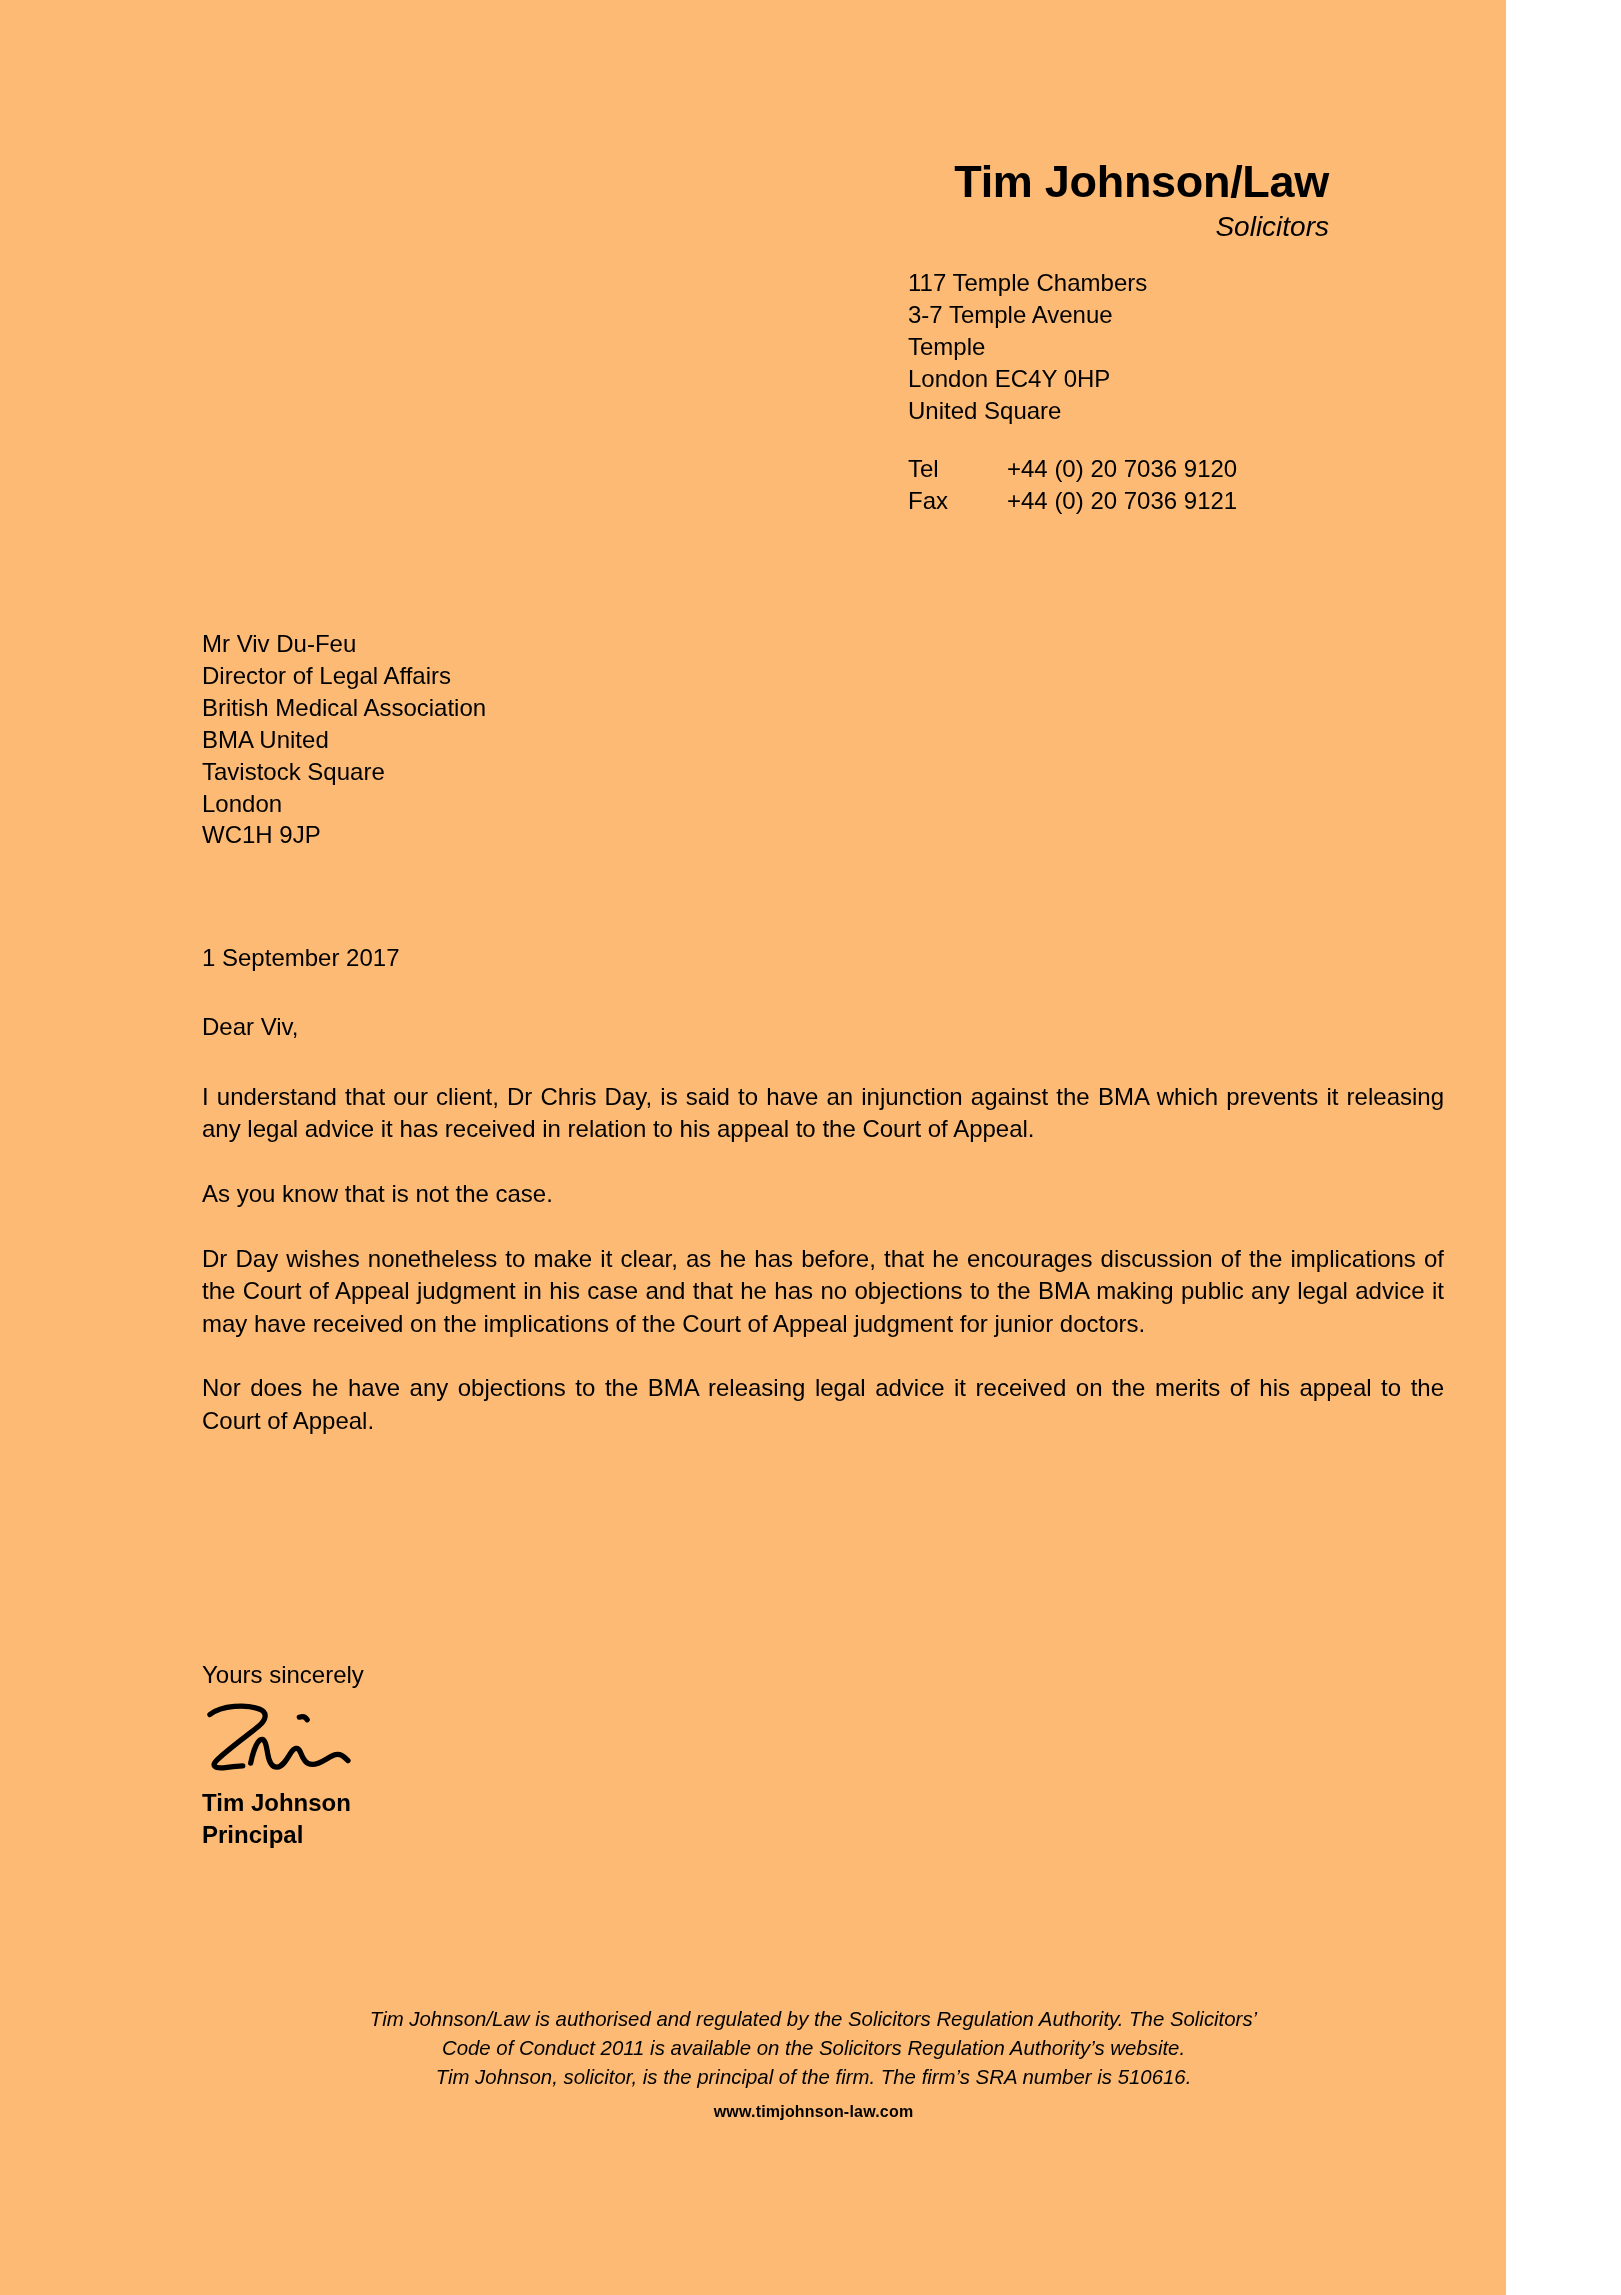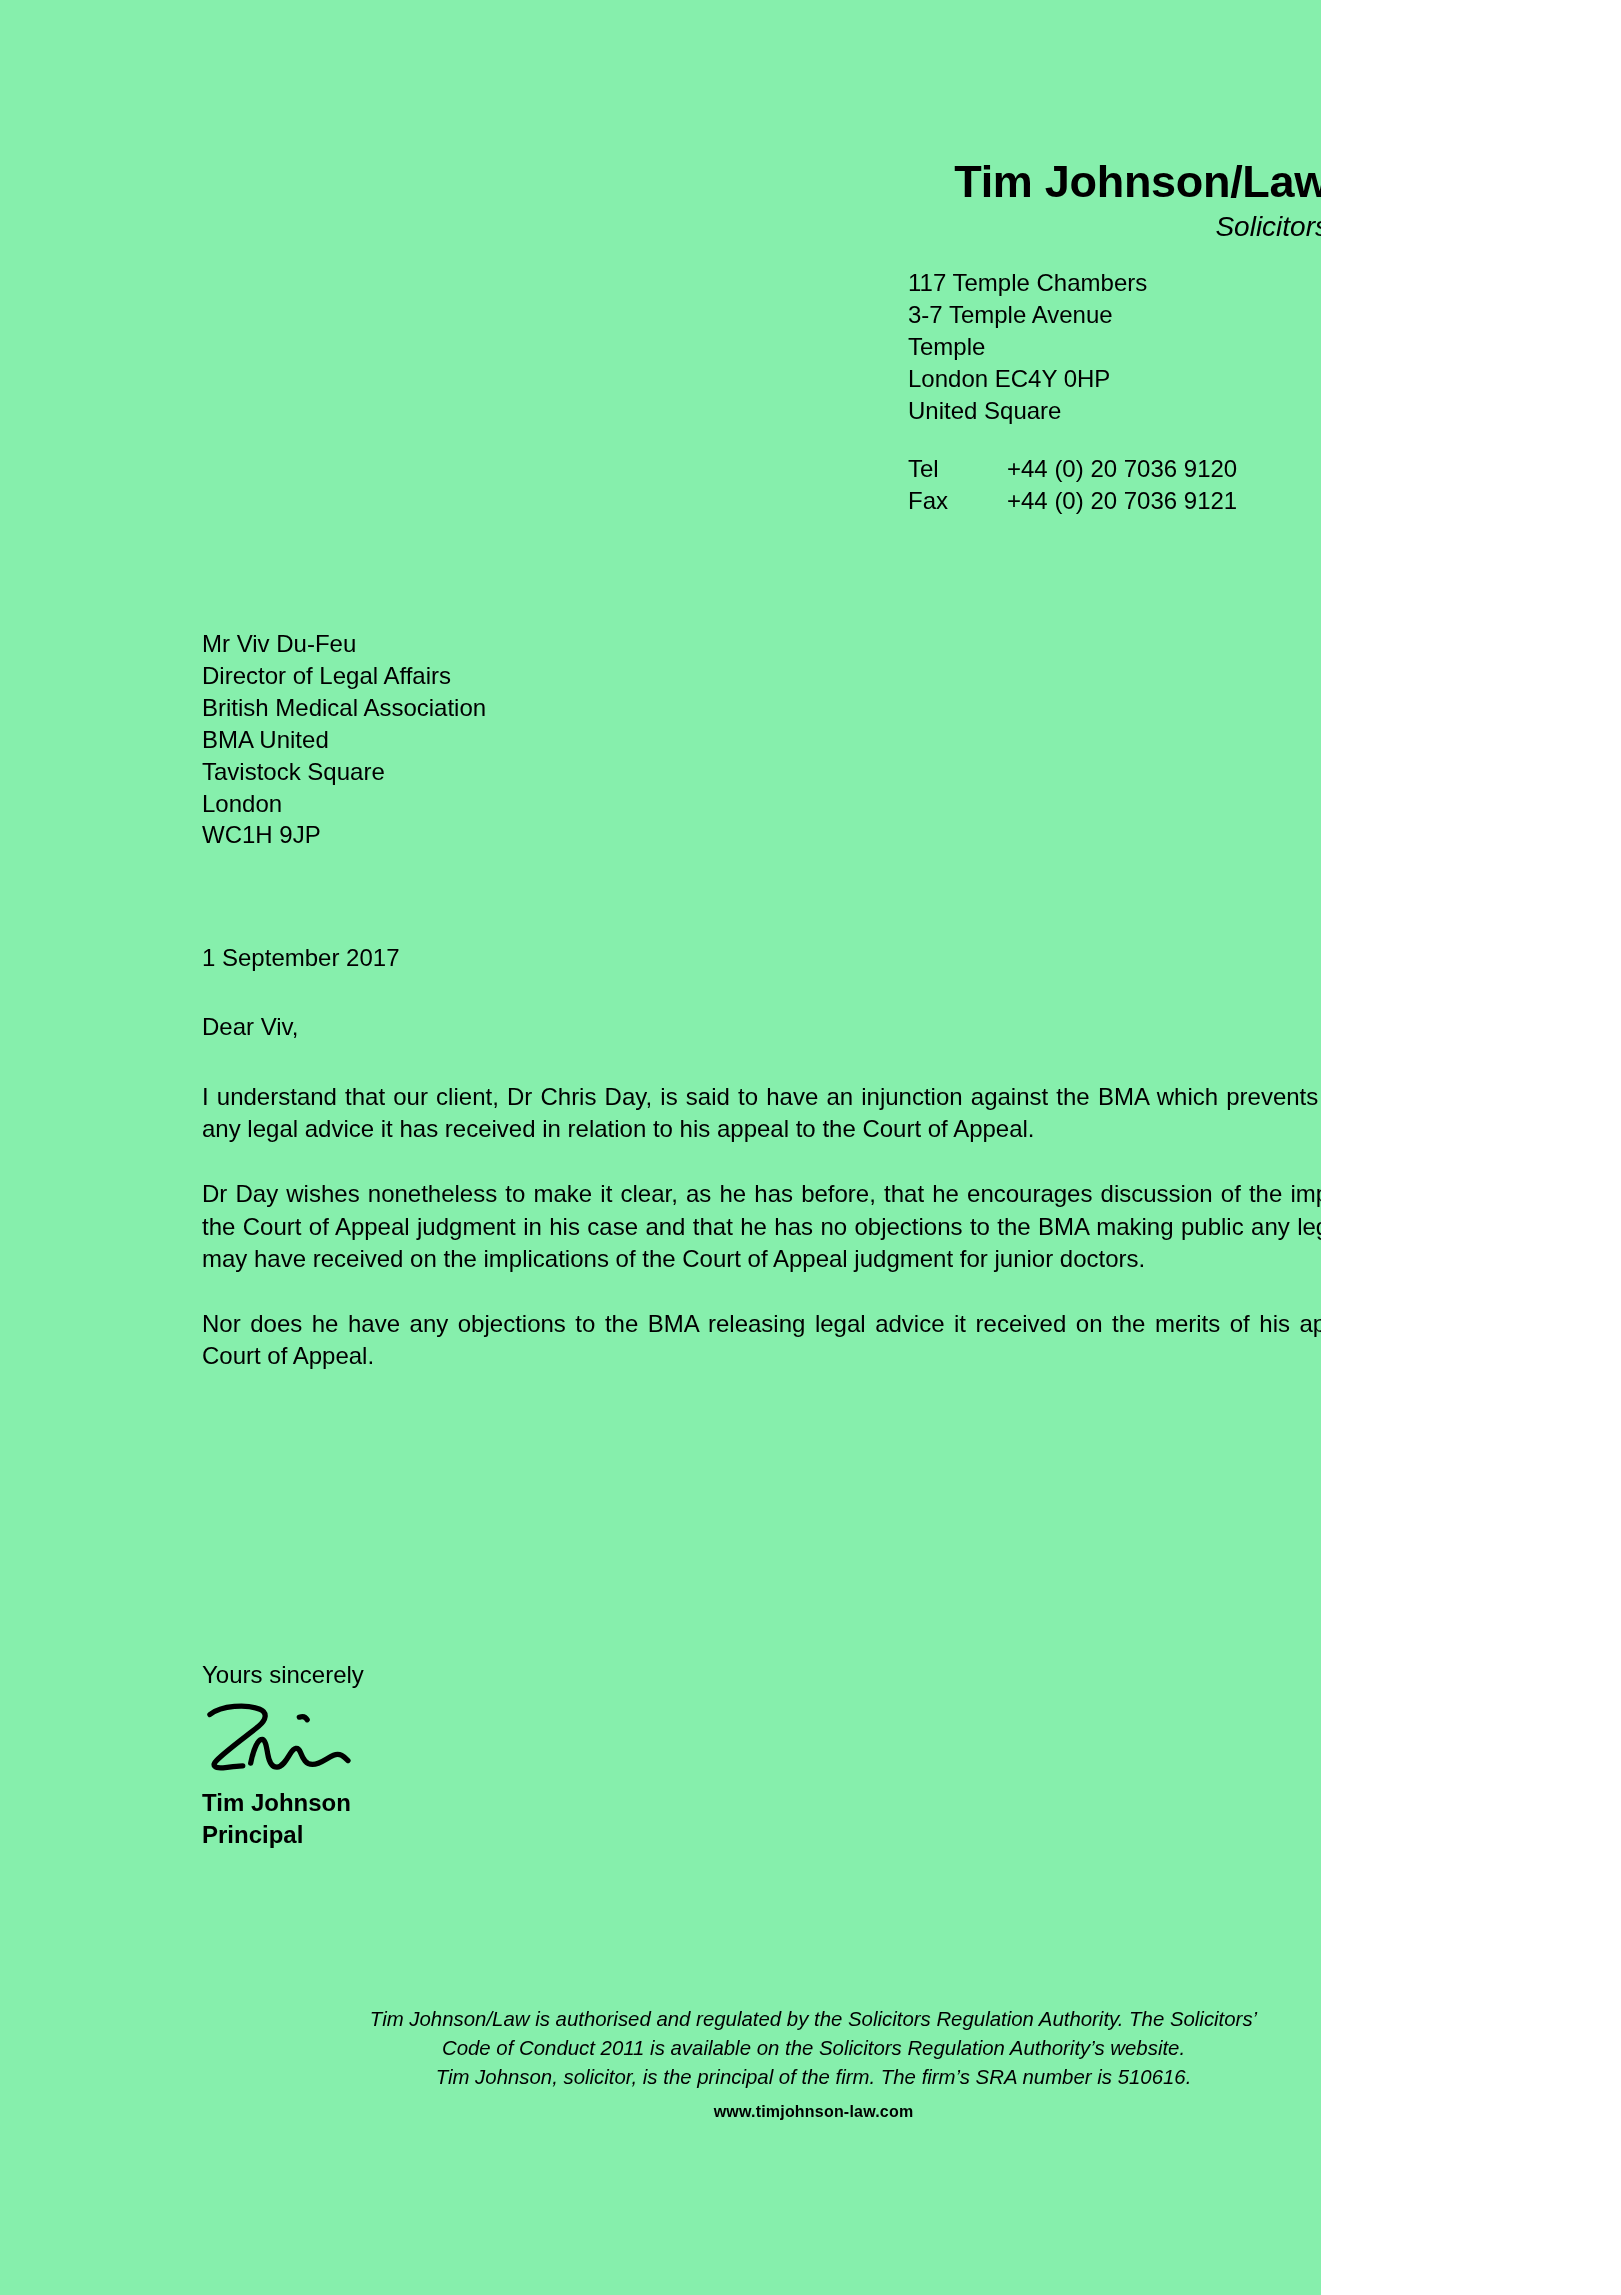--- a/index.html
+++ b/index.html
@@ -6,23 +6,23 @@
     margin: 0;
     padding: 0;
     background: #ffffff;
   }
   body {
     font-family: "Liberation Sans", sans-serif;
     color: #000000;
   }
   .page {
     position: relative;
-    width: 1321px;
+    width: 1506px;
     height: 2295px;
-    background: #86efac;
+    background: #fdba74;
     overflow: hidden;
   }
 
   
   .letterhead {
     position: absolute;
     left: 908px;
     top: 158px;
     width: 421px;
   }
@@ -188,20 +188,21 @@
     <div>Tavistock Square</div>
     <div>London</div>
     <div>WC1H 9JP</div>
   </div>
 
   <div class="letter-date">1 September 2017</div>
 
   <div class="body-block">
     <p class="salutation">Dear Viv,</p>
     <p class="body-para">I understand that our client, Dr Chris Day, is said to have an injunction against the BMA which prevents it releasing any legal advice it has received in relation to his appeal to the Court of Appeal.</p>
+    <p class="body-para">As you know that is not the case.</p>
     <p class="body-para">Dr Day wishes nonetheless to make it clear, as he has before, that he encourages discussion of the implications of the Court of Appeal judgment in his case and that he has no objections to the BMA making public any legal advice it may have received on the implications of the Court of Appeal judgment for junior doctors.</p>
     <p class="body-para last">Nor does he have any objections to the BMA releasing legal advice it received on the merits of his appeal to the Court of Appeal.</p>
   </div>
 
   <div class="signoff">
     <div>Yours sincerely</div>
 
     <svg class="sig-mark" viewBox="0 0 330 120">
       <path d="M12 22 C30 8, 68 6, 88 14 C100 19, 98 30, 86 40 C66 56, 38 76, 22 92 C14 100, 20 104, 32 103 C44 102, 56 100, 62 100" fill="none" stroke="#000000" stroke-width="8" stroke-linecap="round" stroke-linejoin="round"></path>
       <path d="M74 96 C78 76, 84 62, 90 60 C96 58, 98 70, 100 82 C102 94, 106 102, 114 102 C122 102, 128 92, 134 82 C140 72, 146 70, 150 80 C154 90, 158 98, 168 98 C180 98, 190 88, 200 84 C210 80, 216 86, 222 92" fill="none" stroke="#000000" stroke-width="8" stroke-linecap="round" stroke-linejoin="round"></path>

